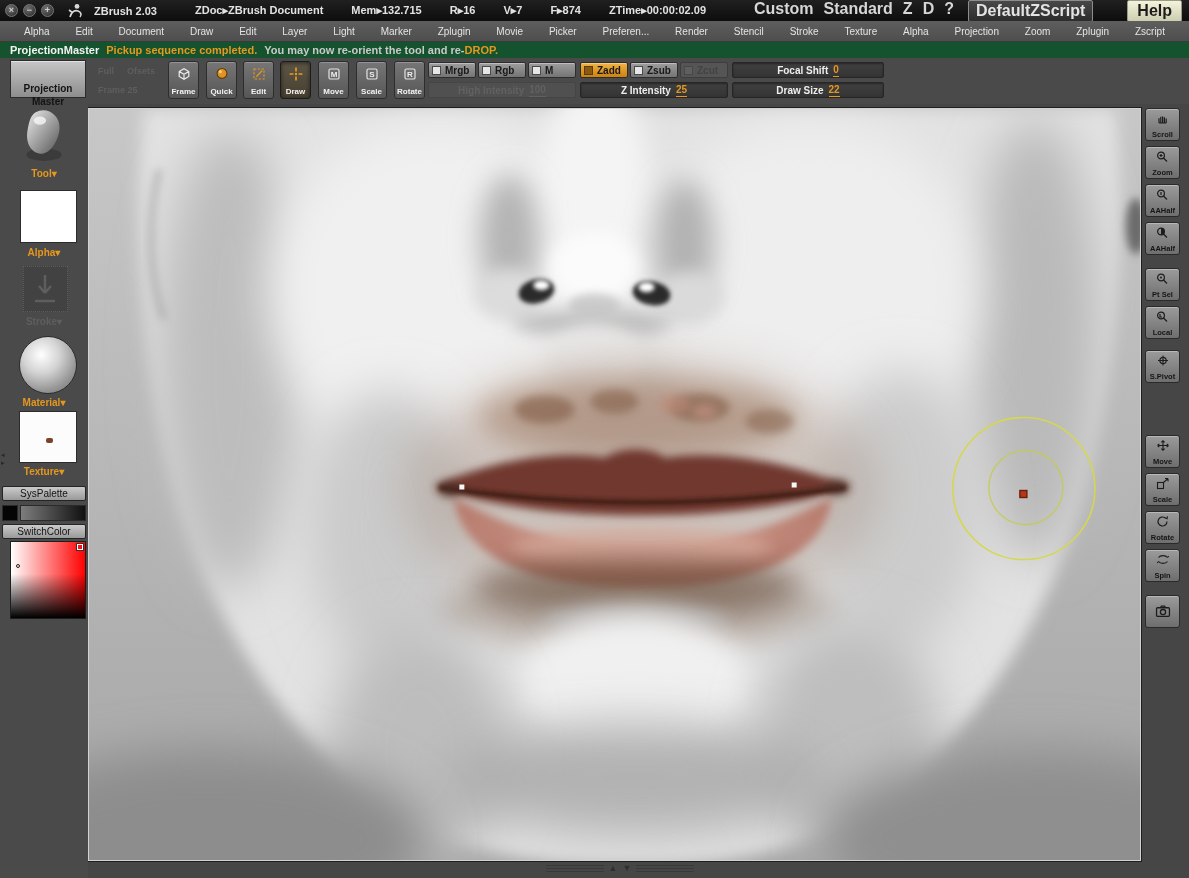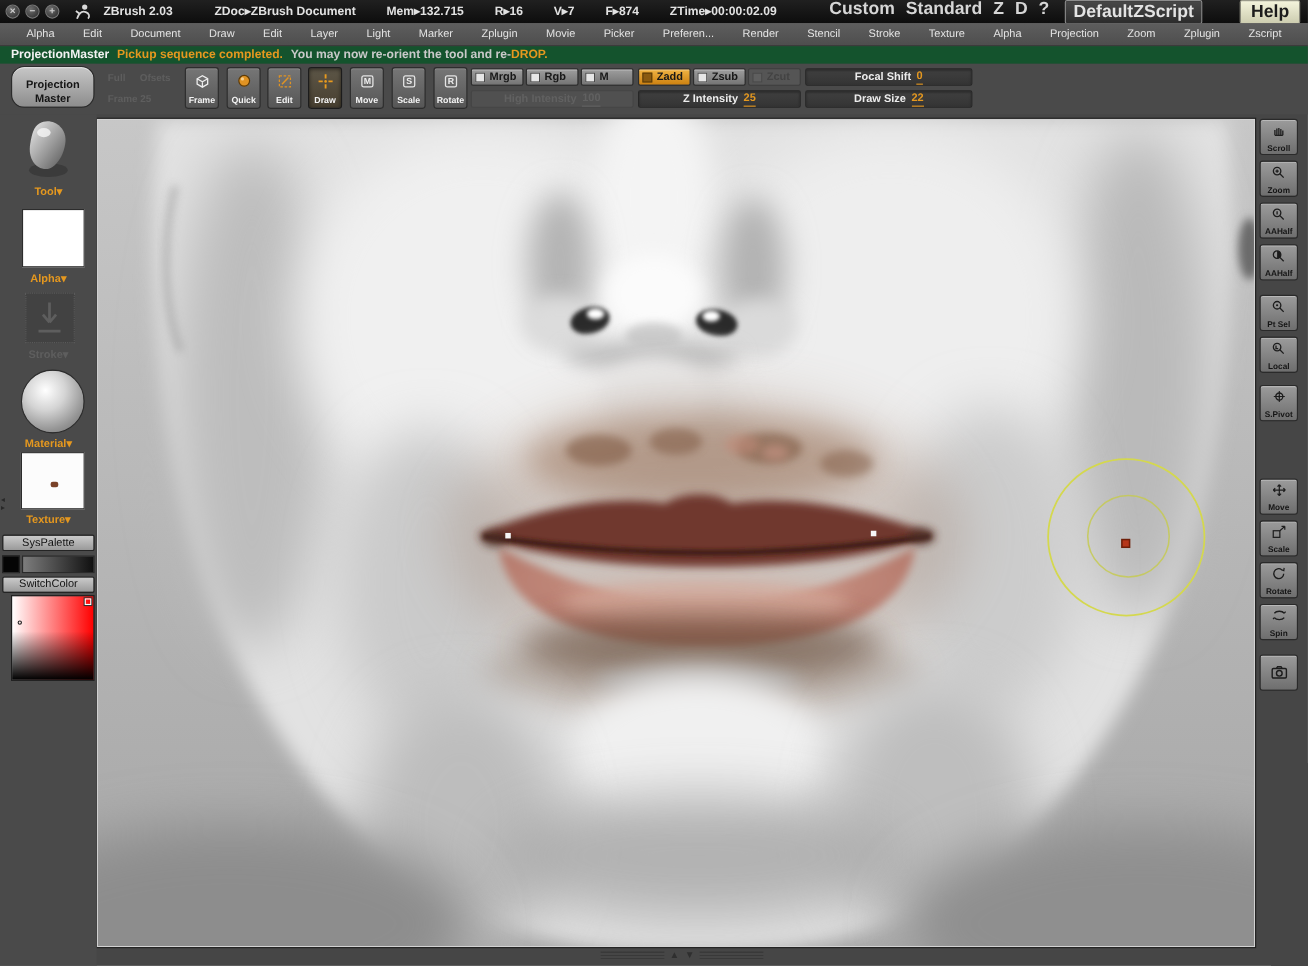--- a/index.html
+++ b/index.html
@@ -20,21 +20,21 @@
   #menubar{position:absolute;left:0;top:21px;width:1189px;height:21px;background:linear-gradient(#5e5e5e,#4e4e4e);border-bottom:1px solid #3a3a3a;display:flex;align-items:center;justify-content:space-between;padding:0 24px;color:#e4e4e4;font-size:10px;z-index:30}
 
   
   #statusline{position:absolute;left:0;top:42px;width:1189px;height:16px;background:#14532d;font-size:11px;font-weight:bold;padding-left:10px;display:flex;align-items:center;white-space:pre;z-index:30}
   .st-white{color:#f2f2f2;margin-right:7px}
   .st-orange{color:#e5981f}
   .st-gray{color:#c9c9c9;margin-left:7px}
 
   
   #toolbar{position:absolute;left:0;top:58px;width:1189px;height:46px;background:#4a4a4a;z-index:30}
-  .pm-btn{position:absolute;left:10px;top:2px;width:76px;height:38px;background:linear-gradient(#c6c6c6,#8d8d8d);border:1px solid #2b2b2b;border-radius:12px;color:#141414;font-size:10px;font-weight:bold;text-align:center;padding-top:10px;line-height:13px;box-shadow:inset 0 1px 0 rgba(255,255,255,.5)}
+  .pm-btn{position:absolute;left:10px;top:2px;width:76px;height:38px;background:linear-gradient(#c6c6c6,#8d8d8d);border:1px solid #2b2b2b;border-radius:0;color:#141414;font-size:10px;font-weight:bold;text-align:center;padding-top:21px;line-height:13px;box-shadow:inset 0 1px 0 rgba(255,255,255,.5)}
   .dimtxt{position:absolute;color:#5e5e5e;font-size:9px;font-weight:bold}
   .icon-btn{position:absolute;top:3px;width:31px;height:38px;background:linear-gradient(#767676,#565656);border:1px solid #2d2d2d;border-radius:3px;box-shadow:inset 0 1px 0 rgba(255,255,255,.22);display:flex;flex-direction:column;align-items:center;justify-content:flex-end;padding-bottom:2px;color:#f3f3f3;font-size:8px;font-weight:bold}
   .icon-btn svg{position:absolute;top:4px;left:7px}
   .icon-btn.pressed{background:linear-gradient(#5d5647;,#473f30);background:linear-gradient(#5d5647,#473f30);border-color:#1c1c1c;box-shadow:inset 0 1px 4px rgba(0,0,0,.55)}
   .mode-btn{position:absolute;top:4px;width:48px;height:16px;background:linear-gradient(#9e9e9e,#747474);border:1px solid #2d2d2d;border-radius:2px;display:flex;align-items:center;gap:4px;padding-left:3px;font-size:10px;font-weight:bold;color:#181818;box-shadow:inset 0 1px 0 rgba(255,255,255,.35)}
   .mode-btn .chip{width:9px;height:9px;background:#e6e6e6;border:1px solid #4a4a4a;flex:0 0 auto}
   .mode-btn.active{background:linear-gradient(#f0b445,#cd8110)}
   .mode-btn.active .chip{background:#8a5a10;border-color:#5e3c06}
   .mode-btn.disabled{background:#555555;color:#434343;box-shadow:none;border-color:#3d3d3d}
   .mode-btn.disabled .chip{background:#5f5f5f;border-color:#484848}

